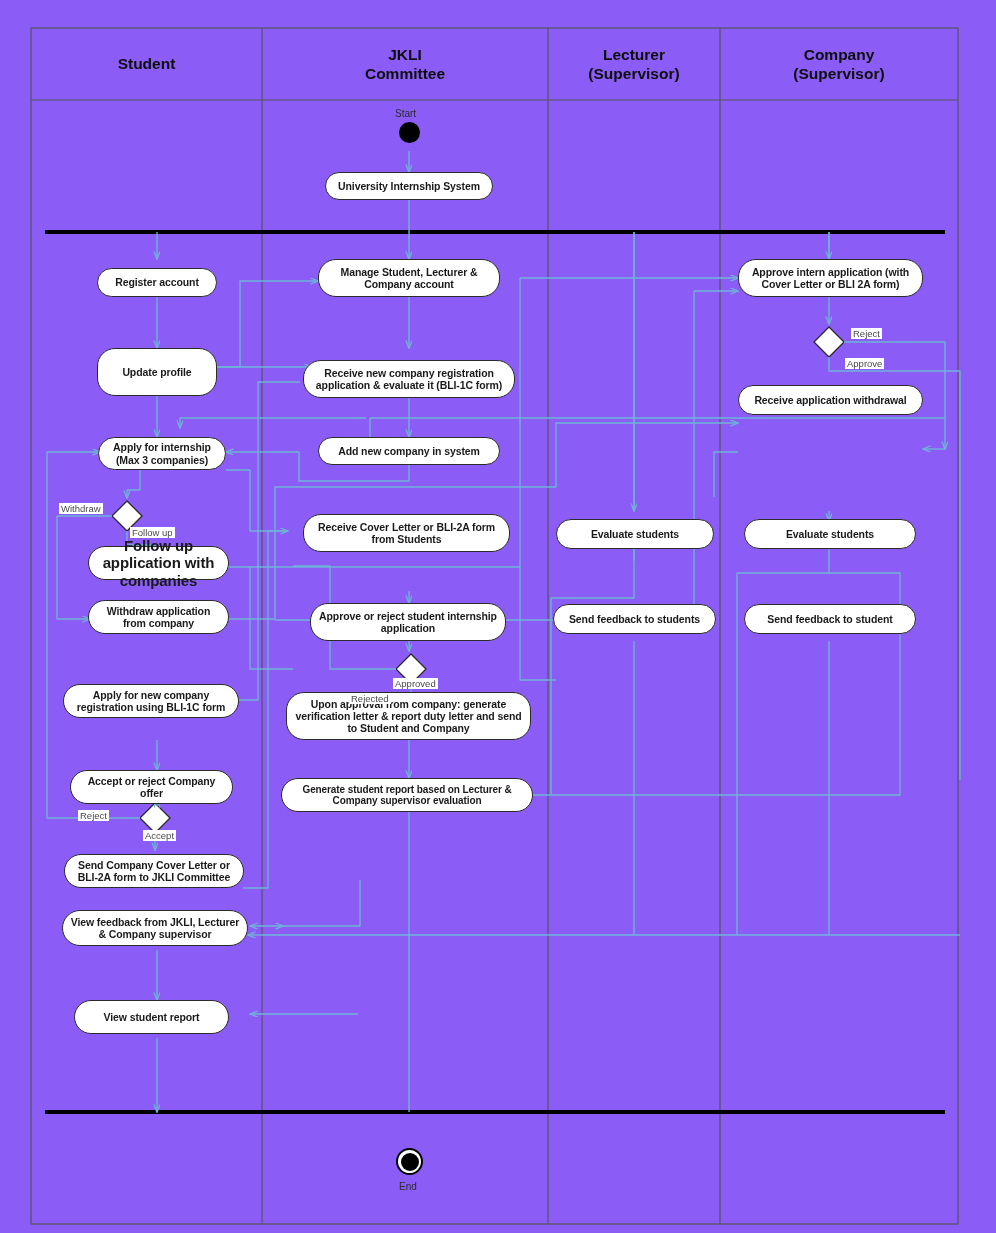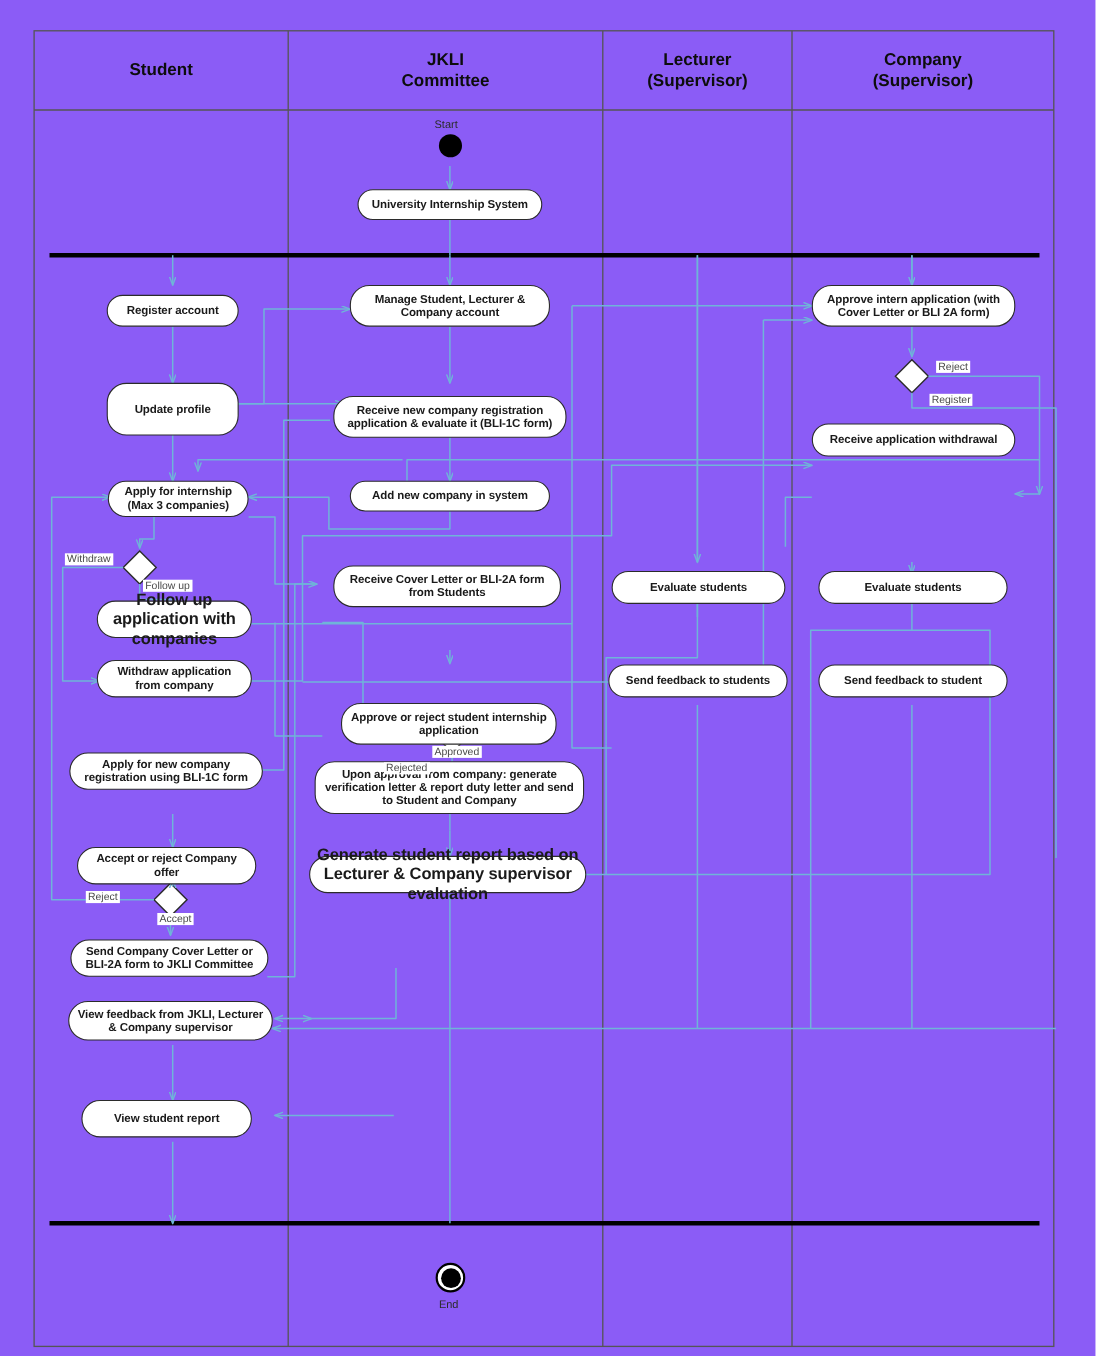--- a/index.html
+++ b/index.html
@@ -220,25 +220,25 @@
   <div class="node" style="left:325px;top:172px;width:168px;height:28px;font-size:10.5px;">University Internship System</div>
 
   <div class="node" style="left:318px;top:259px;width:182px;height:38px;font-size:10.5px;">Manage Student, Lecturer &amp; Company account</div>
 
   <div class="node" style="left:303px;top:360px;width:212px;height:38px;font-size:10.5px;">Receive new company registration application &amp; evaluate it (BLI-1C form)</div>
 
   <div class="node" style="left:318px;top:437px;width:182px;height:28px;font-size:10.5px;">Add new company in system</div>
 
   <div class="node" style="left:303px;top:514px;width:207px;height:38px;font-size:10.5px;">Receive Cover Letter or BLI-2A form from Students</div>
 
-  <div class="node" style="left:310px;top:603px;width:196px;height:38px;font-size:10.5px;margin-top:36px;">Approve or reject student internship application</div>
+  <div class="node" style="left:310px;top:603px;width:196px;height:38px;font-size:10.5px;">Approve or reject student internship application</div>
 
   <div class="node" style="left:286px;top:692px;width:245px;height:48px;font-size:10.5px;">Upon approval from company: generate verification letter &amp; report duty letter and send to Student and Company</div>
 
-  <div class="node" style="left:281px;top:778px;width:252px;height:34px;font-size:15px;">Generate student report based on Lecturer &amp; Company supervisor evaluation</div>
+  <div class="node" style="left:281px;top:778px;width:252px;height:34px;font-size:10px;">Generate student report based on Lecturer &amp; Company supervisor evaluation</div>
 
   <div class="node" style="left:97px;top:268px;width:120px;height:29px;font-size:10.5px;">Register account</div>
 
   <div class="node" style="left:97px;top:348px;width:120px;height:48px;font-size:10.5px;">Update profile</div>
 
   <div class="node" style="left:98px;top:437px;width:128px;height:33px;font-size:10.5px;">Apply for internship (Max 3 companies)</div>
 
   <div class="node" style="left:88px;top:546px;width:141px;height:34px;font-size:15px;">Follow up application with companies</div>
 
   <div class="node" style="left:88px;top:600px;width:141px;height:34px;font-size:10.5px;">Withdraw application from company</div>
@@ -269,15 +269,15 @@
   <div class="edge-label" style="left:59px;top:503px;">Withdraw</div>
   <div class="edge-label" style="left:130px;top:527px;">Follow up</div>
 
   <div class="edge-label" style="left:78px;top:810px;">Reject</div>
   <div class="edge-label" style="left:143px;top:830px;">Accept</div>
 
   <div class="edge-label" style="left:349px;top:657px;margin-top:36px;">Rejected</div>
   <div class="edge-label" style="left:393px;top:678px;">Approved</div>
 
   <div class="edge-label" style="left:851px;top:328px;">Reject</div>
-  <div class="edge-label" style="left:845px;top:358px;">Register</div>
+  <div class="edge-label" style="left:845px;top:358px;">Approve</div>
 
 </div>
 
 </body></html>

